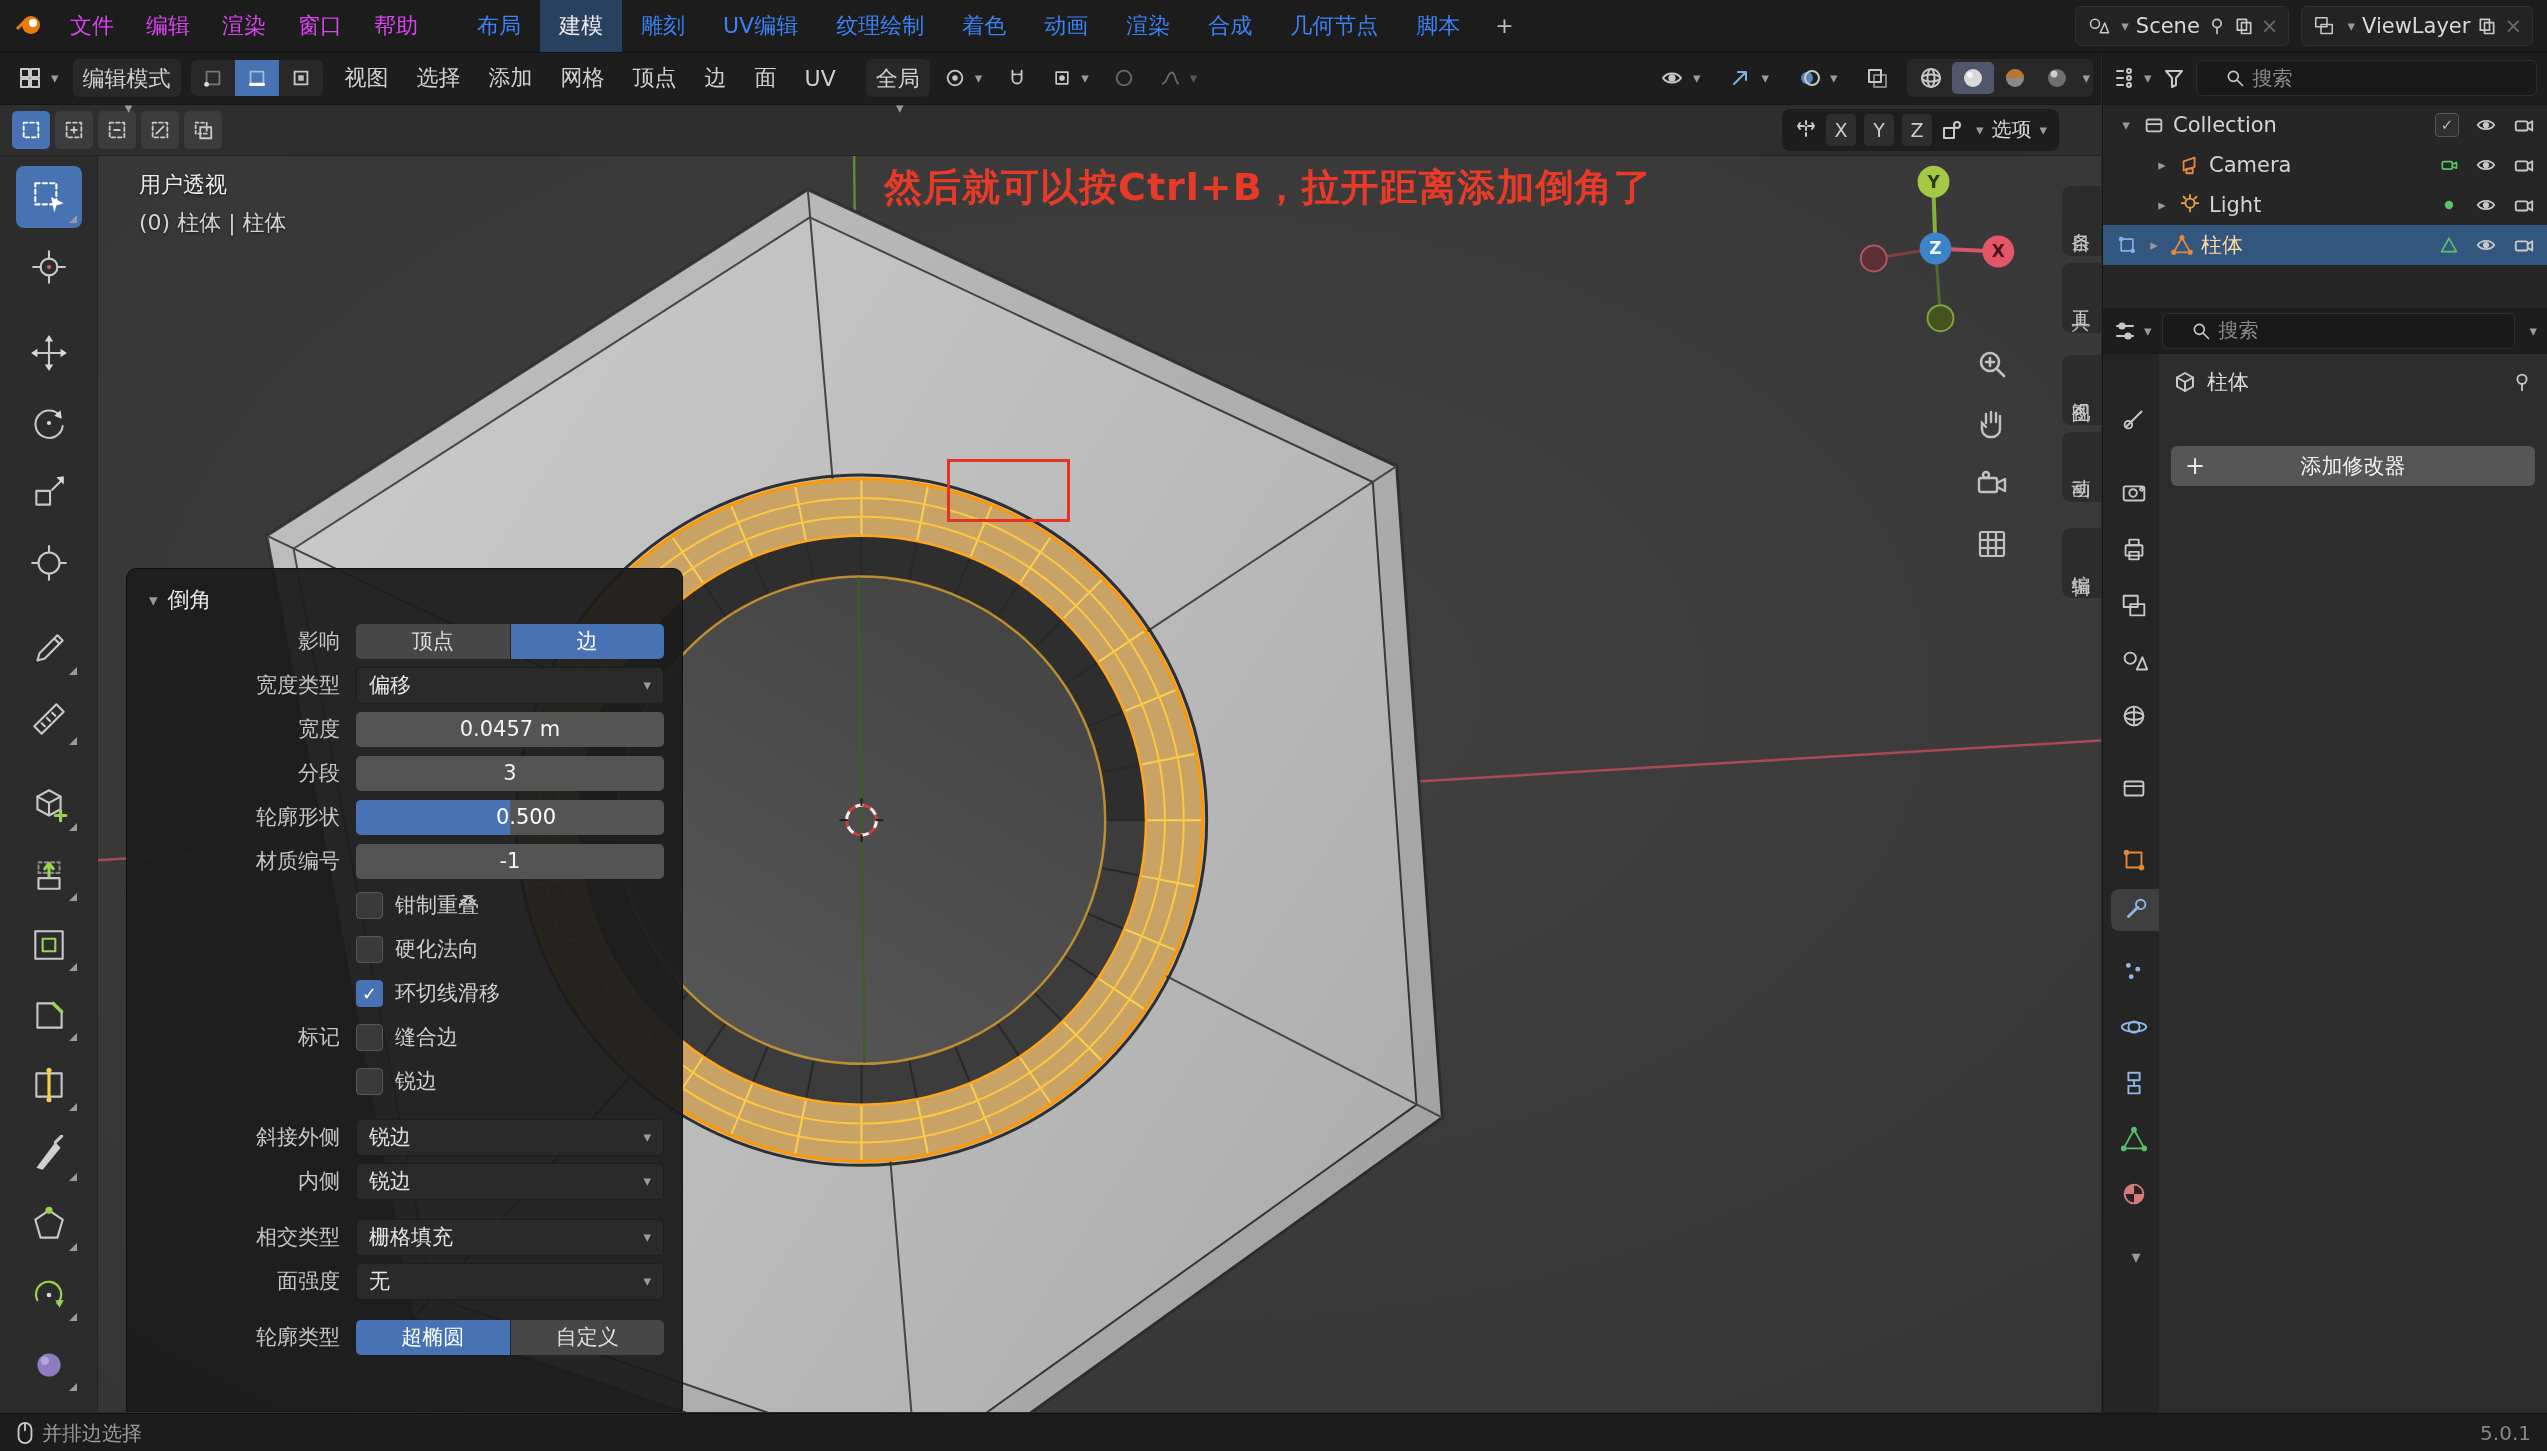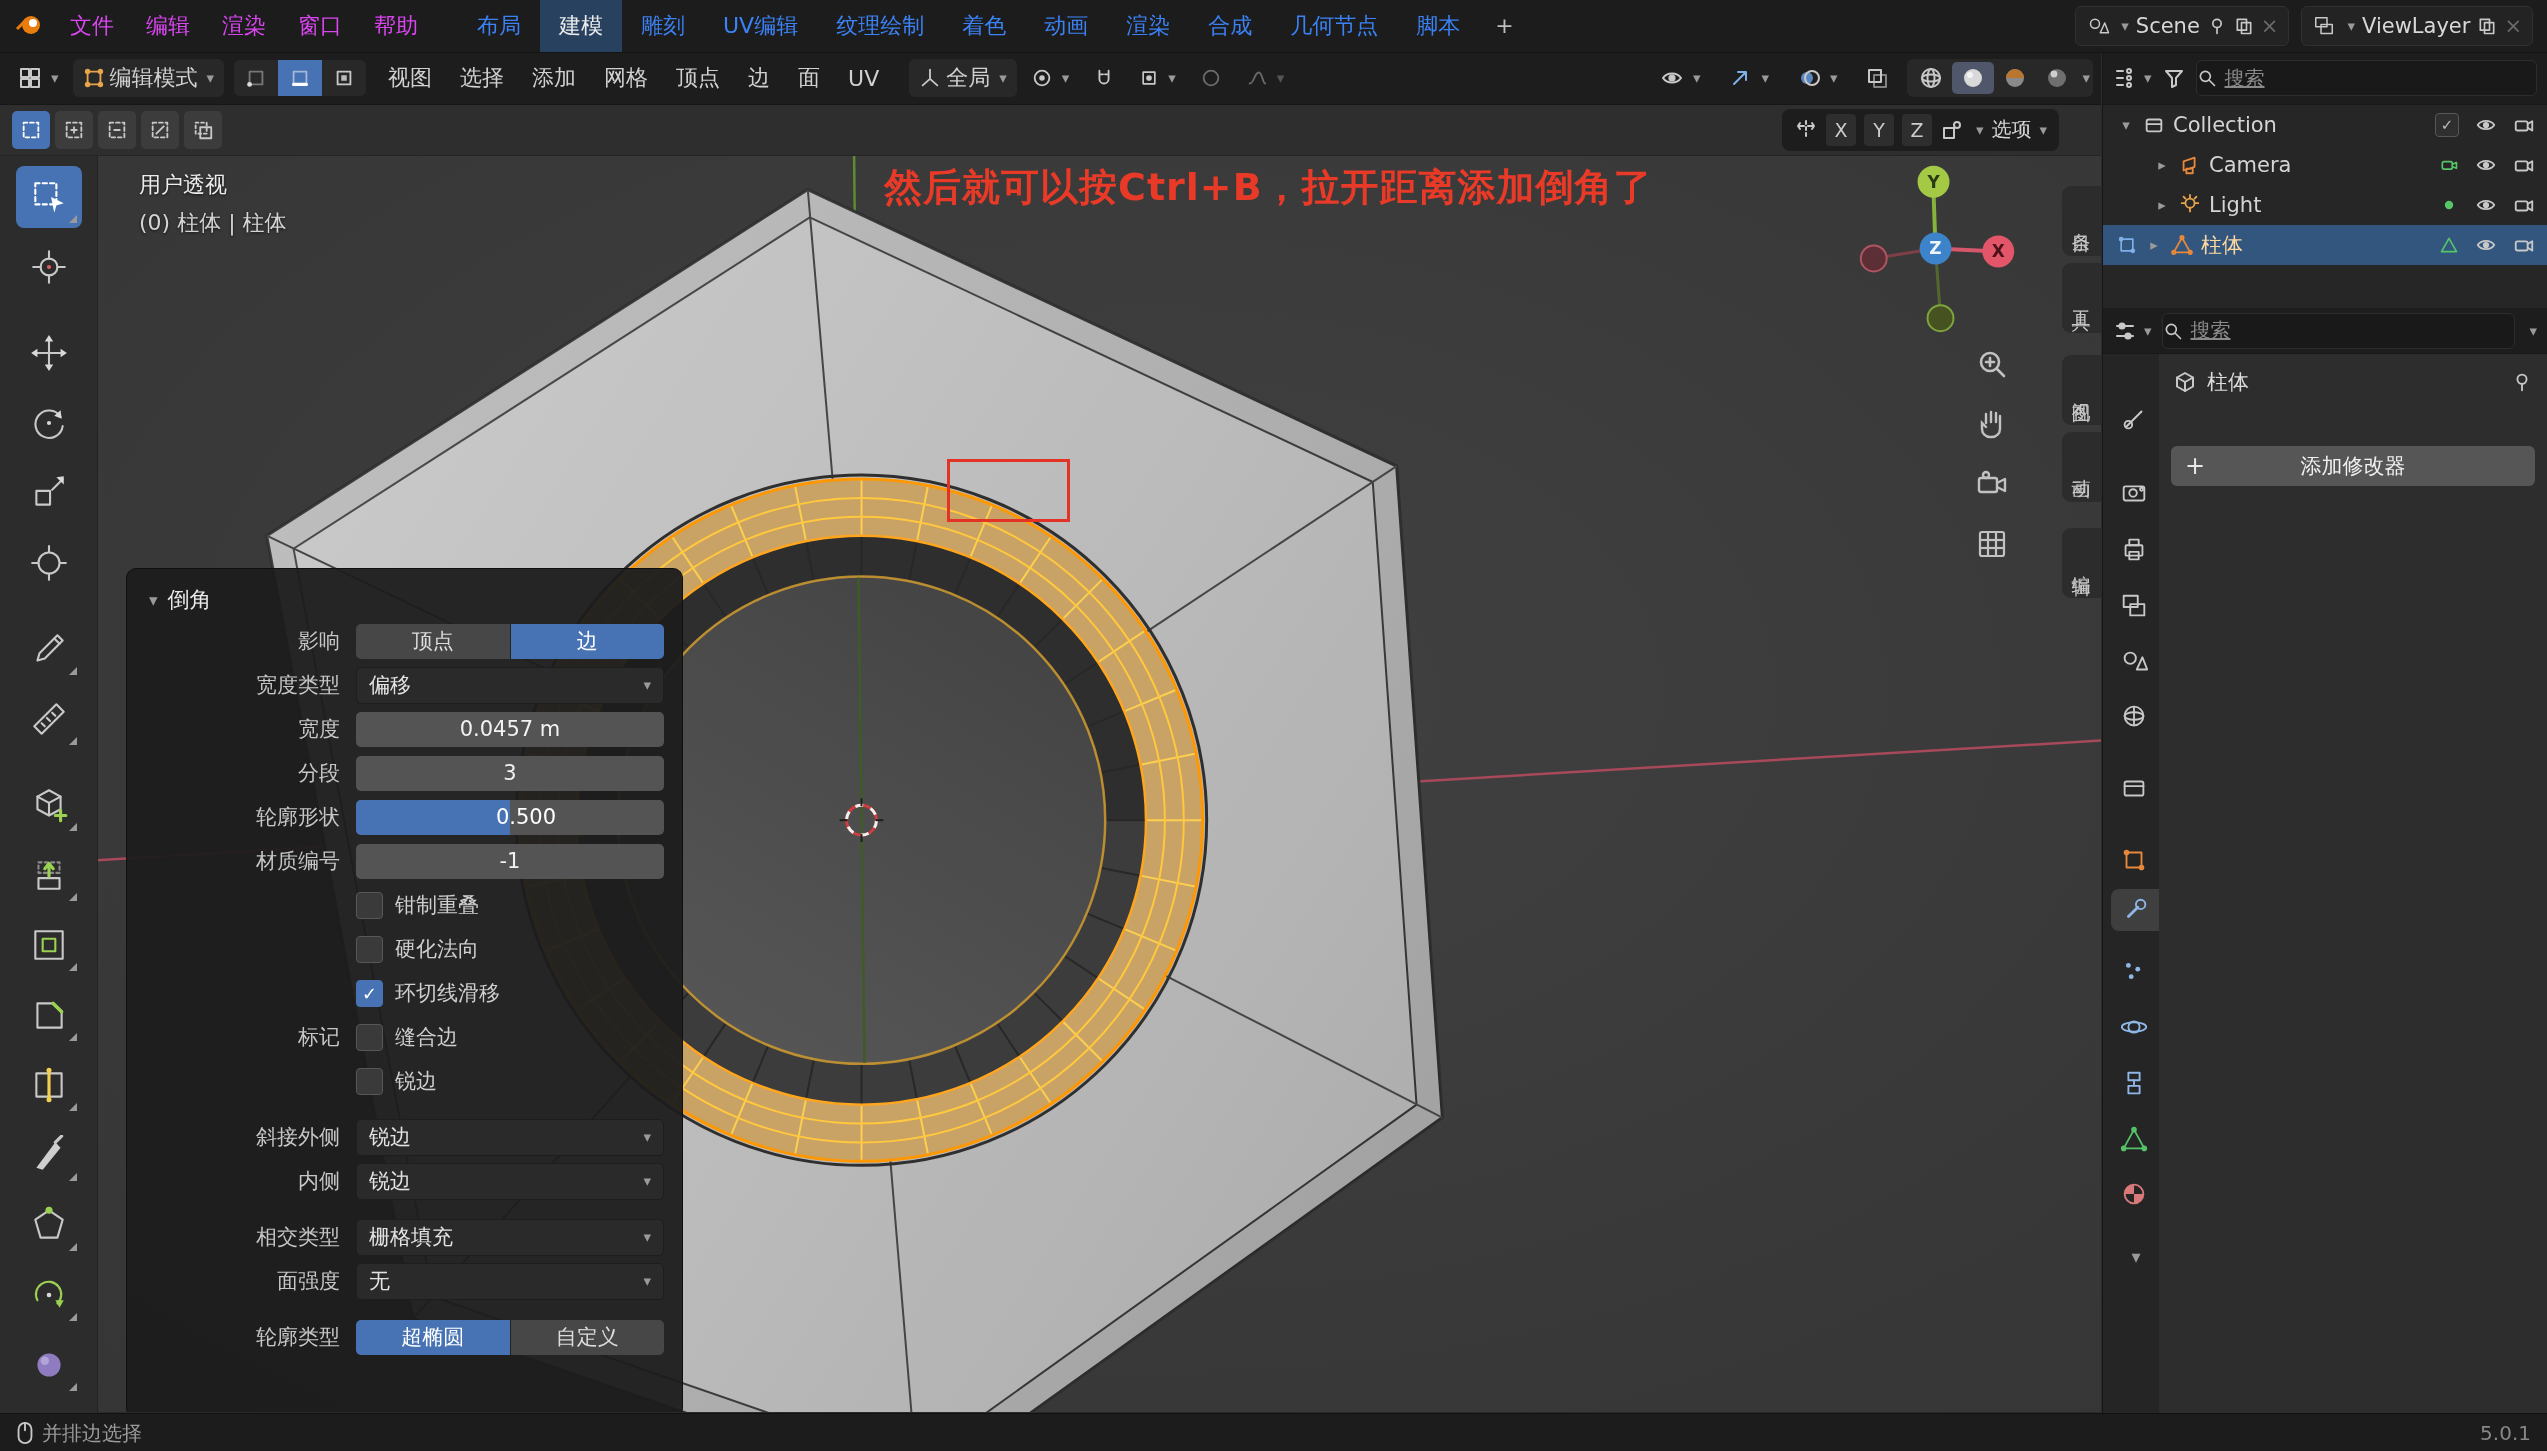--- a/index.html
+++ b/index.html
@@ -21,21 +21,21 @@
   #topbar-right{margin-left:auto;display:flex;align-items:center;gap:12px;padding-right:14px;}
   .tb-widget{display:flex;align-items:center;gap:7px;background:#232323;border:1px solid #303030;
              border-radius:6px;height:38px;padding:0 10px;font-size:21px;color:#d8d8d8;}
   .dim{color:#6a6a6a;}
 
   
   #vp-header{position:absolute;left:0;top:52px;width:2101px;height:53px;background:#1d1d1d;
              border-bottom:1px solid #161616;display:flex;align-items:center;gap:4px;
              font-size:22px;padding:0 8px;box-sizing:border-box;z-index:40;}
   .hbtn{display:flex;align-items:center;gap:5px;padding:0 10px;height:38px;border-radius:6px;color:#d0d0d0;}
-  .pillbg{background:#282828;}
+  .pillbg{background:#282828;flex-direction:column;}
   .hmenu{padding:0 12px;color:#d0d0d0;white-space:nowrap;}
   .selgrp{display:flex;background:#282828;border-radius:6px;overflow:hidden;height:36px;margin:0 6px;}
   .selbtn{width:44px;height:36px;display:flex;align-items:center;justify-content:center;}
   .selbtn.active{background:#4772b3;}
   #vph-right{margin-left:auto;display:flex;align-items:center;gap:8px;}
   .shadegrp{display:flex;background:#282828;border-radius:6px;height:38px;align-items:center;padding:0 3px;}
   .shbtn{width:42px;height:32px;display:flex;align-items:center;justify-content:center;border-radius:5px;}
   .shbtn.active{background:#50576a;}
   .dimmed{opacity:.45;}
 
@@ -98,21 +98,21 @@
         margin-right:12px;display:flex;align-items:center;justify-content:center;font-size:18px;color:#fff;}
   .cbox.checked{background:#4772b3;border-color:#4772b3;}
   .gap{height:12px;}
 
   
   #outliner{position:absolute;left:2102px;top:52px;width:445px;height:257px;background:#262626;
             border-left:1px solid #161616;box-sizing:border-box;z-index:40;font-size:21px;}
   .ol-head{height:53px;background:#1d1d1d;border-bottom:1px solid #1a1a1a;display:flex;align-items:center;
            gap:10px;padding:0 10px;box-sizing:border-box;}
   .search{flex:1;height:34px;background:#191919;border:1px solid #2d2d2d;border-radius:6px;
-          display:flex;align-items:center;gap:8px;padding:0 0;color:#8a8a8a;font-size:20px;text-decoration:underline;}
+          display:flex;align-items:center;gap:8px;padding:0 28px;color:#8a8a8a;font-size:20px;}
   .ol-row{height:40px;display:flex;align-items:center;gap:8px;padding:0 12px 0 14px;color:#d4d4d4;}
   .ol-ind{width:28px;flex:none;}
   .ol-right{margin-left:auto;display:flex;align-items:center;gap:16px;}
   .ol-row.selected{background:#33567f;}
   .ol-row.selected .ol-label{color:#ffd9a0;}
   .arrc{color:#9a9a9a;font-size:15px;width:18px;text-align:center;flex:none;}
 
   
   #props{position:absolute;left:2102px;top:308px;width:445px;bottom:39px;background:#2d2d2d;
          border-left:1px solid #161616;box-sizing:border-box;z-index:40;font-size:21px;}

